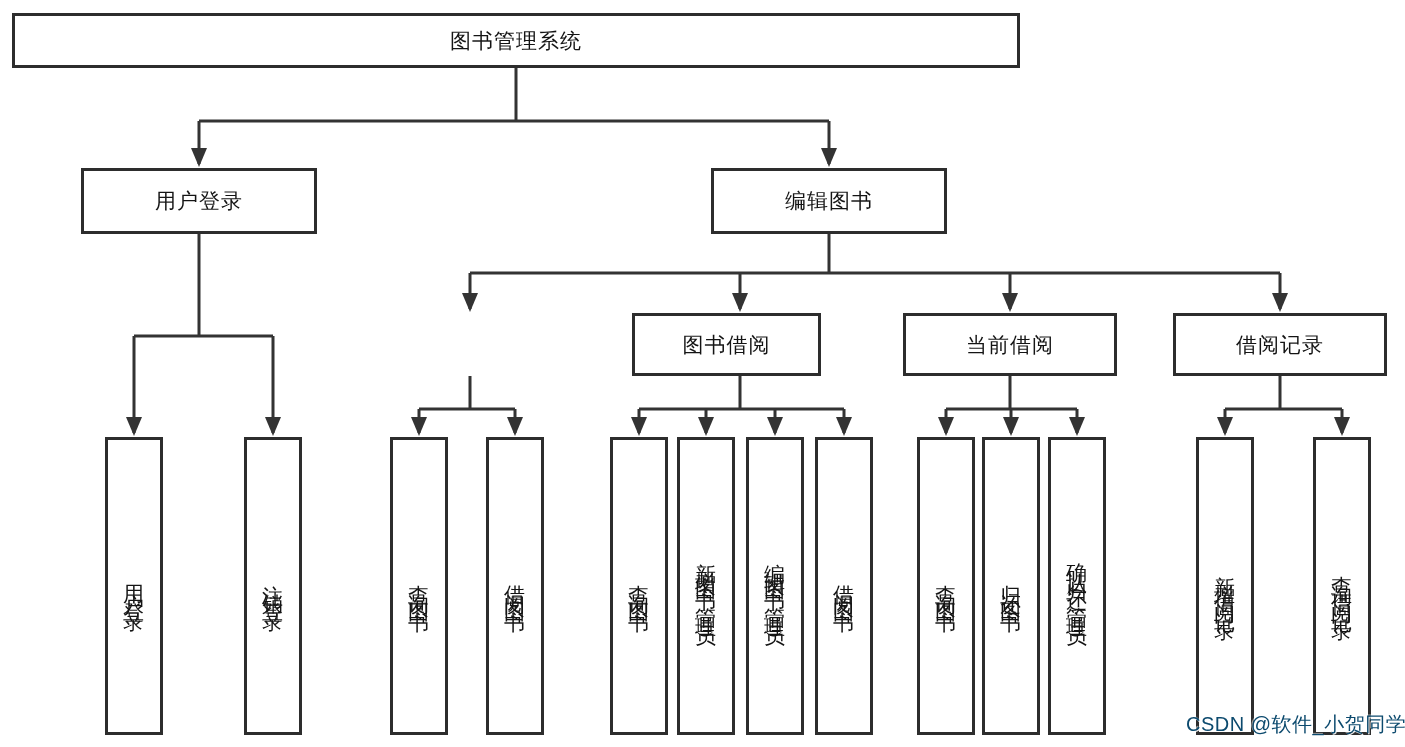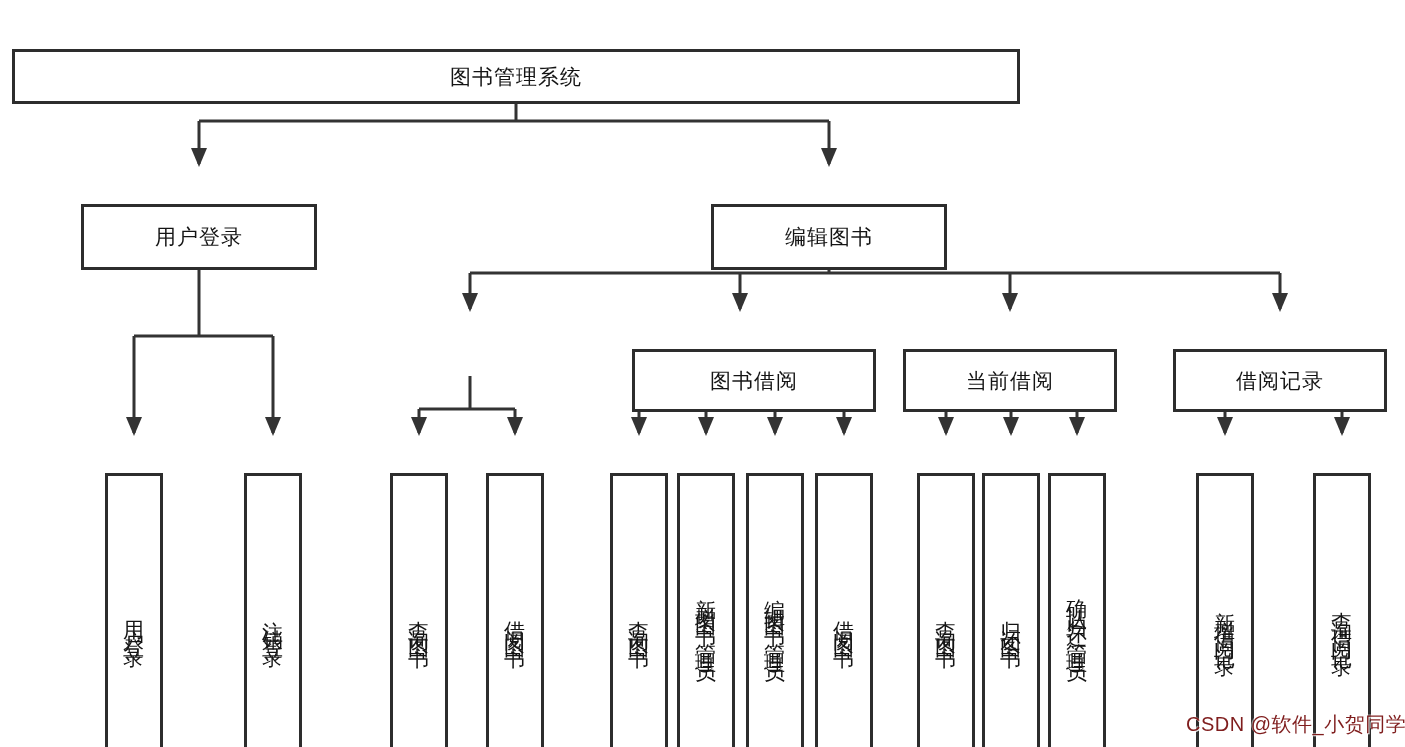--- a/index.html
+++ b/index.html
@@ -26,50 +26,49 @@
     box-sizing: border-box;
     border: 3px solid #2d2d2d;
     background: #ffffff;
     display: flex;
     align-items: center;
     justify-content: center;
     color: #141414;
     font-size: 21px;
     letter-spacing: 1px;
     z-index: 1;
-    margin-top: 36px;
   }
   .leaf .vtext {
     writing-mode: vertical-rl;
     line-height: 1;
     letter-spacing: 9px;
     font-size: 21px;
     color: #141414;
   }
   
   .p-root  { left: 12px;   top: 13px;  width: 1008px; height: 55px; }
   .p-login { left: 81px;   top: 168px; width: 236px;  height: 66px; }
   .p-mgmt  { left: 711px;  top: 168px; width: 236px;  height: 66px; }
   .p-l3-1  { left: 363px;  top: 313px; width: 215px;  height: 63px; }
-  .p-l3-2  { left: 632px;  top: 313px; width: 244px;  height: 63px; }
+  .p-l3-2  { left: 632px;  top: 313px; width: 189px;  height: 63px; }
   .p-l3-3  { left: 903px;  top: 313px; width: 214px;  height: 63px; }
   .p-l3-4  { left: 1173px; top: 313px; width: 214px;  height: 63px; }
   .leaf    { top: 437px; width: 58px; height: 298px; }
   .p-u1 { left: 105px; }  .p-u2 { left: 244px; }
   .p-n1 { left: 390px; }  .p-n2 { left: 486px; }
   .p-b1 { left: 610px; }  .p-b2 { left: 677px; }
   .p-b3 { left: 746px; }  .p-b4 { left: 815px; }
   .p-c1 { left: 917px; }  .p-c2 { left: 982px; }  .p-c3 { left: 1048px; }
   .p-r1 { left: 1196px; } .p-r2 { left: 1313px; }
   #watermark {
     position: absolute;
     left: 1186px;
     top: 711px;
     font-size: 20px;
-    color: #7f1d1d;
+    color: #0c4a6e;
     text-shadow: 1px 1px 0 rgba(255,255,255,0.9), -1px -1px 0 rgba(255,255,255,0.5);
     white-space: nowrap;
     z-index: 2;
     letter-spacing: 0.5px;
   }
 </style>
 </head>
 <body>
 
 <div id="stage">

